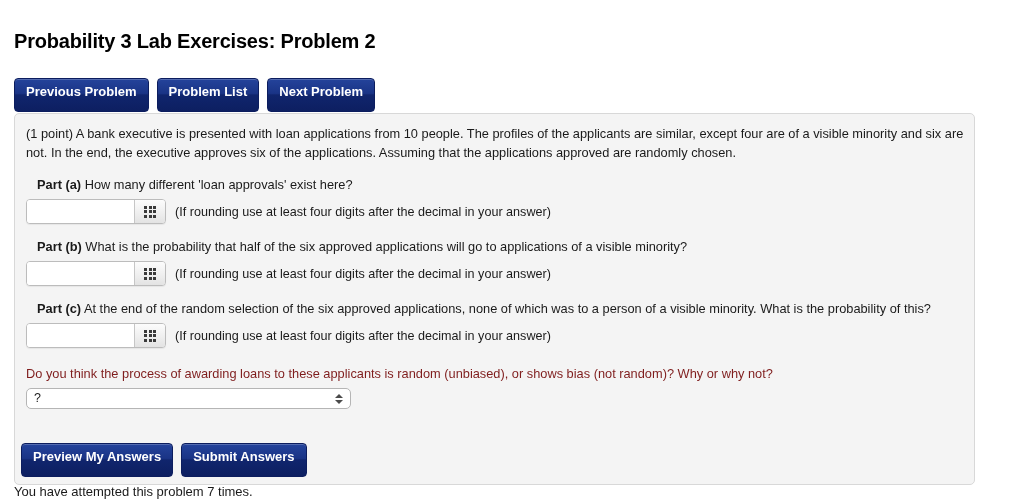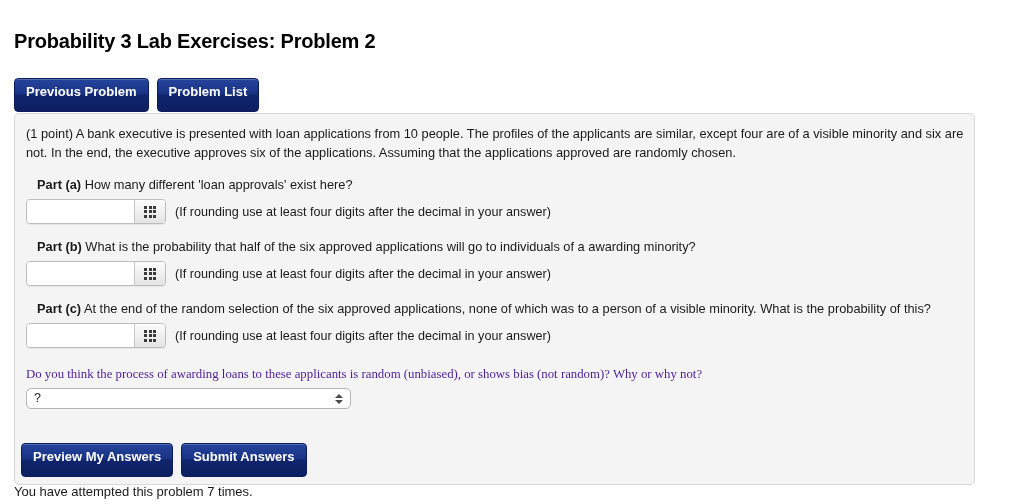--- a/index.html
+++ b/index.html
@@ -151,22 +151,21 @@
     font-size: 12.6px;
     color: #1a1a1a;
     line-height: 18px;
   }
 
   
   .final-q {
     margin-top: 17px;
     font-size: 12.8px;
     line-height: 18px;
-    color: #4c1d95;
-    font-family: Liberation Serif, serif;
+    color: #7f1d1d;
   }
   .select-wrap {
     margin-top: 5px;
     position: relative;
     width: 325px;
     height: 21px;
   }
   .wb-select {
     width: 325px;
     height: 21px;
@@ -226,20 +225,21 @@
 </head>
 <body>
 
 <div class="page">
 
   <div class="page-title">Probability 3 Lab Exercises: Problem 2</div>
 
   <div class="nav-row">
     <div class="wb-btn">Previous Problem</div>
     <div class="wb-btn">Problem List</div>
+    <div class="wb-btn">Next Problem</div>
   </div>
 
   <div class="problem-panel">
 
     <div class="statement">(1 point) A bank executive is presented with loan applications from 10 people. The profiles of the applicants are similar, except four are of a visible minority and six are not. In the end, the executive approves six of the applications. Assuming that the applications approved are randomly chosen.</div>
 
     <div class="part-block">
       <div class="part-q">
         <span class="part-label">Part (a)</span>
         <span>How many different 'loan approvals' exist here?</span>
@@ -261,21 +261,21 @@
             </span>
           </button>
         </div>
         <div class="hint">(If rounding use at least four digits after the decimal in your answer)</div>
       </div>
     </div>
 
     <div class="part-block">
       <div class="part-q">
         <span class="part-label">Part (b)</span>
-        <span>What is the probability that half of the six approved applications will go to individuals of a awarding minority?</span>
+        <span>What is the probability that half of the six approved applications will go to applications of a visible minority?</span>
       </div>
       <div class="answer-row">
         <div class="input-combo">
           <input class="ans-input" type="text" value="" style="">
           <button class="keypad-btn">
             <span class="keypad-grid">
               <i></i>
                 <i></i>
                 <i></i>
                 <i></i>

